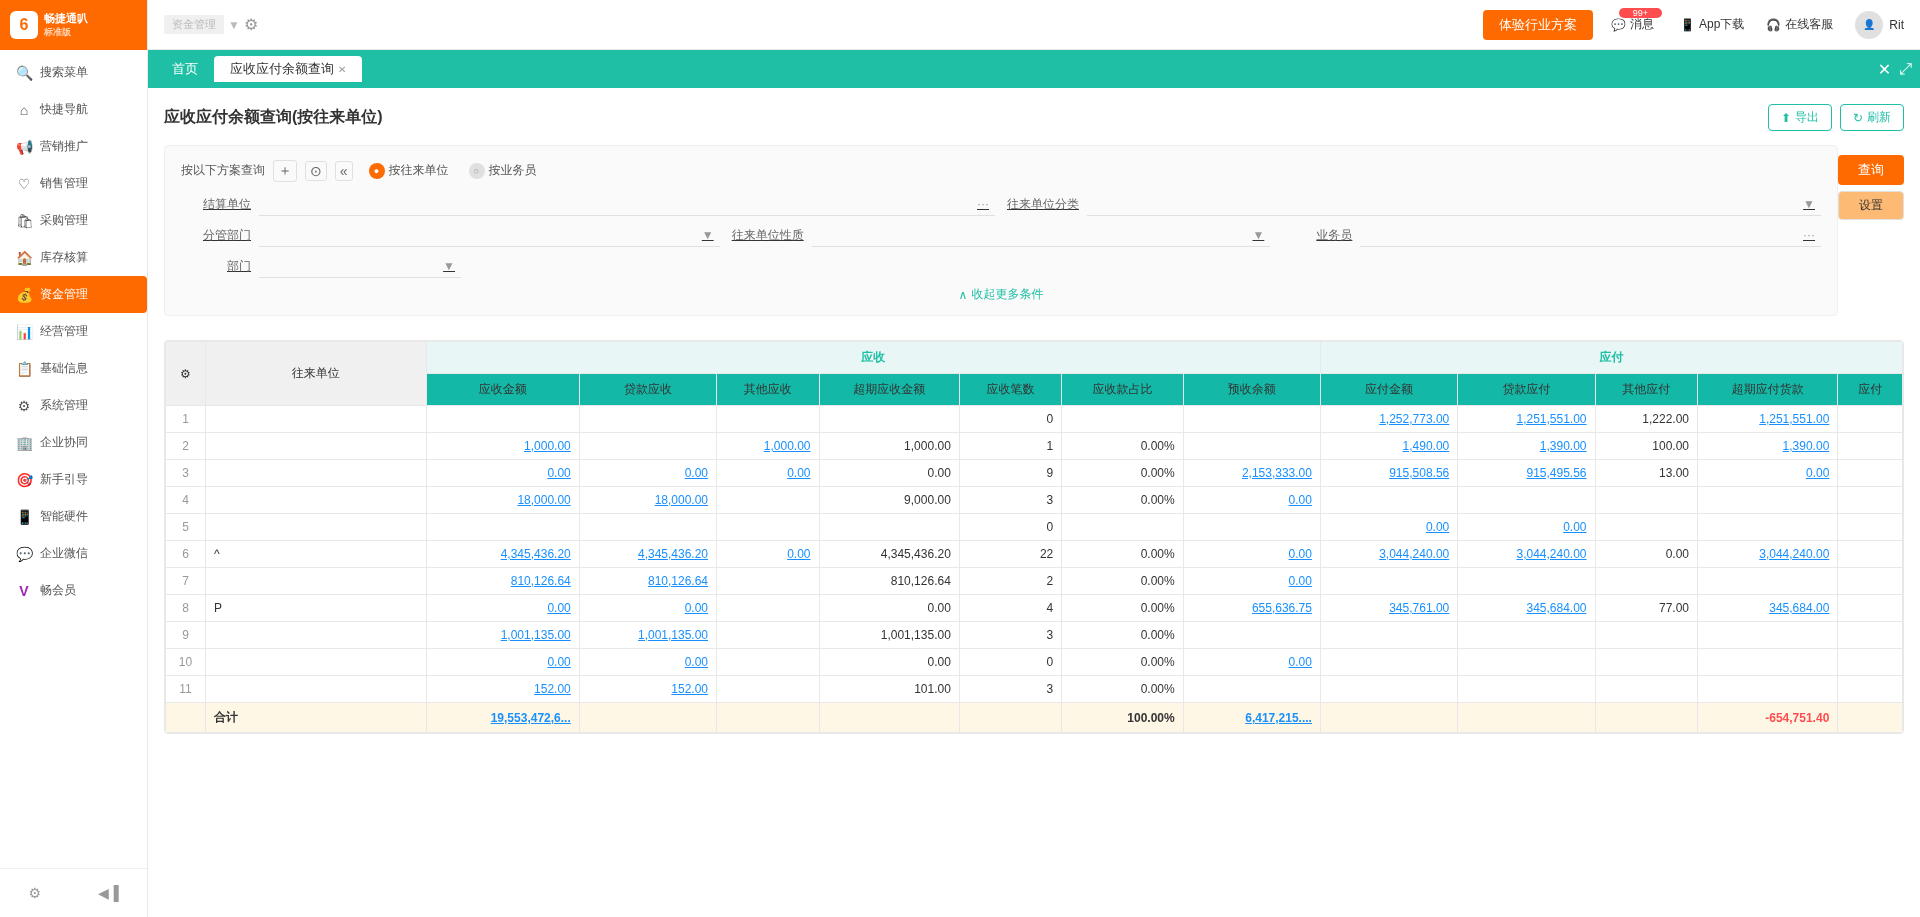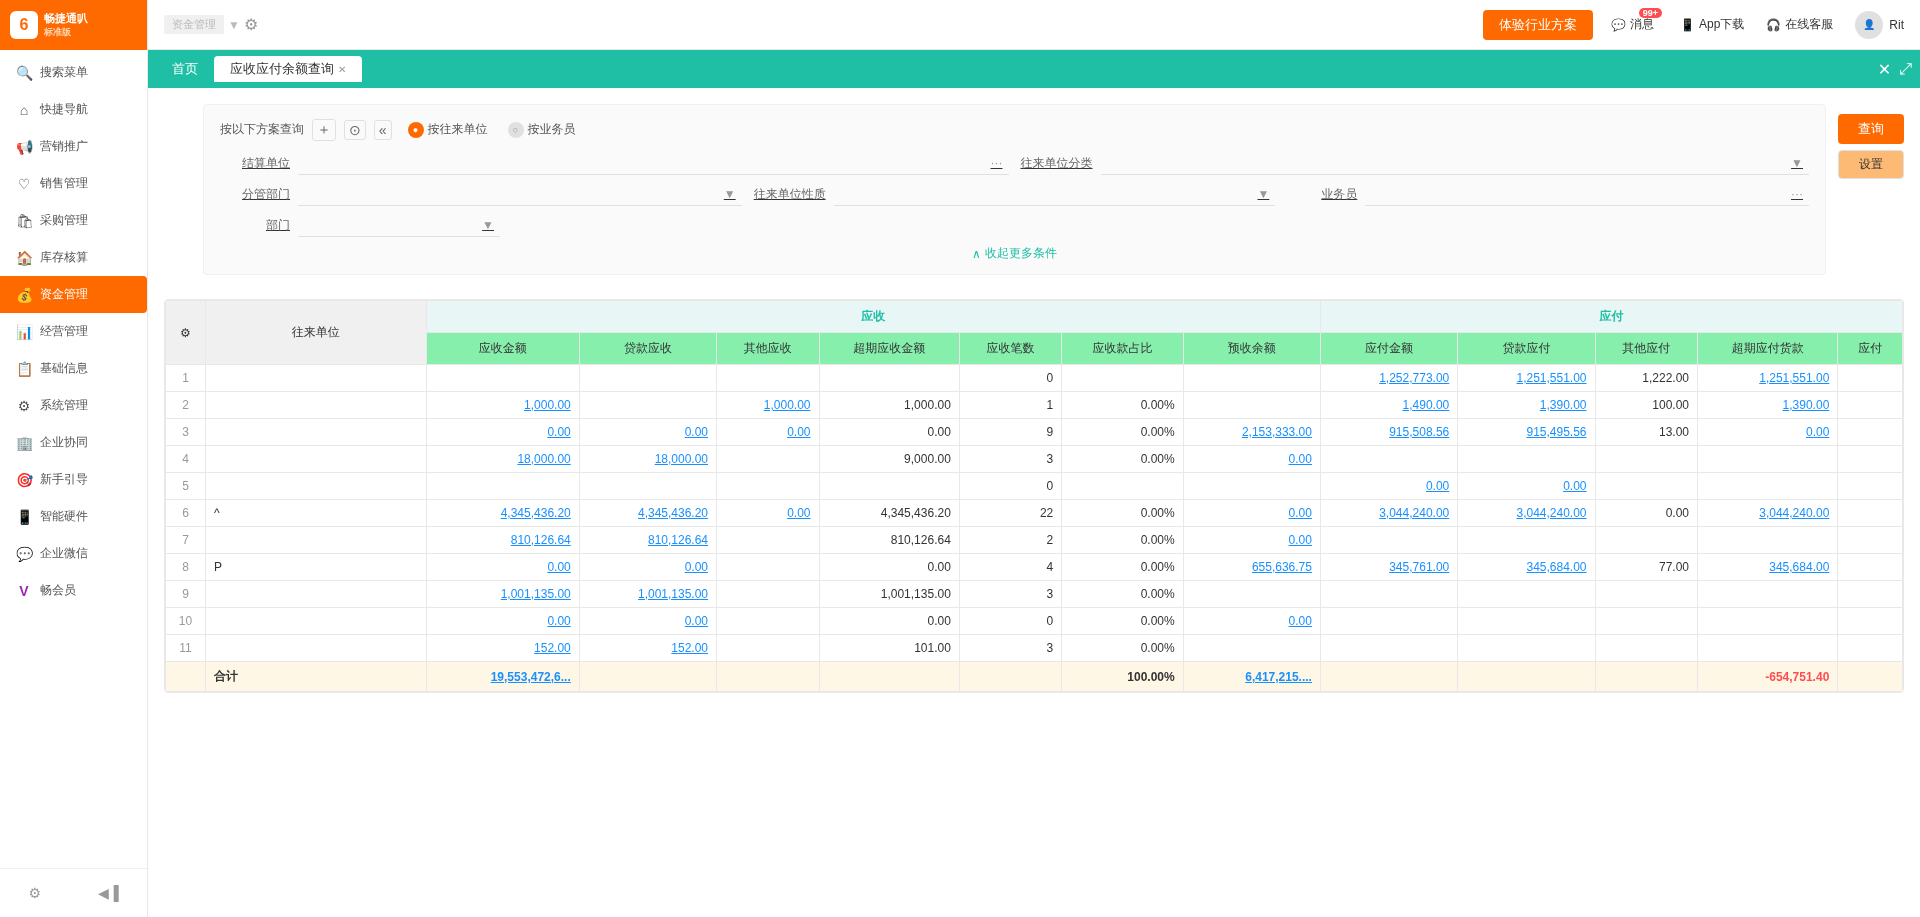--- a/index.html
+++ b/index.html
@@ -21,21 +21,21 @@
 
     
     .main { flex: 1; display: flex; flex-direction: column; overflow: hidden; }
 
     
     .topbar { height: 50px; background: #fff; border-bottom: 1px solid #e8e8e8; display: flex; align-items: center; padding: 0 16px; gap: 10px; }
     .topbar-breadcrumb { display: flex; align-items: center; gap: 4px; flex: 1; }
     .breadcrumb-text { color: #999; font-size: 12px; background: #f5f5f5; padding: 2px 8px; border-radius: 2px; }
     .topbar-btn-primary { background: #ff6a00; color: #fff; border: none; padding: 6px 16px; border-radius: 4px; cursor: pointer; font-size: 13px; }
     .topbar-notice { display: flex; align-items: center; gap: 4px; color: #333; font-size: 12px; position: relative; cursor: pointer; }
-    .badge { background: #ff4d4f; color: #fff; font-size: 9px; padding: 0 4px; border-radius: 8px; position: absolute; top: -8px; right: -8px; font-weight: bold; }
+    .badge { background: #ff4d4f; color: #fff; font-size: 9px; padding: 0 14px; border-radius: 8px; position: absolute; top: -8px; right: -8px; }
     .topbar-user { display: flex; align-items: center; gap: 4px; }
     .user-avatar { width: 28px; height: 28px; border-radius: 50%; background: #e0e0e0; display: flex; align-items: center; justify-content: center; font-size: 10px; color: #999; }
 
     
     .tabbar { background: #1ebfa5; display: flex; align-items: center; height: 38px; padding: 0 8px; }
     .tab { padding: 0 16px; height: 26px; display: flex; align-items: center; cursor: pointer; color: #fff; font-size: 13px; gap: 4px; }
     .tab.active { background: #fff; color: #333; border-radius: 4px 4px 0 0; }
     .tab-close { font-size: 10px; cursor: pointer; color: #999; }
     .tab-home { color: #fff; font-size: 13px; }
     .tabbar-right { margin-left: auto; display: flex; gap: 8px; }
@@ -70,21 +70,21 @@
     .filter-collapse { display: flex; align-items: center; justify-content: center; margin-top: 6px; cursor: pointer; color: #1ebfa5; font-size: 12px; gap: 4px; }
 
     
     .btn-query { background: #ff6a00; color: #fff; border: none; padding: 6px 20px; border-radius: 4px; cursor: pointer; font-size: 13px; }
     .btn-setting { background: #fdba74; border: 1px solid #e0e0e0; color: #333; padding: 5px 16px; border-radius: 4px; cursor: pointer; font-size: 12px; }
     .query-btns { display: flex; flex-direction: column; gap: 6px; align-self: flex-start; margin-top: 10px; }
 
     
     .table-container { border: 1px solid #e8e8e8; border-radius: 4px; overflow: auto; max-height: 500px; }
     table { width: 100%; border-collapse: collapse; font-size: 12px; min-width: 1500px; }
-    thead tr th { background: #86efac; border: 1px solid #e8e8e8; padding: 7px 8px; text-align: center; font-weight: 500; color: #333; white-space: nowrap; }
+    thead tr th { background: #14b8a6; border: 1px solid #e8e8e8; padding: 7px 8px; text-align: center; font-weight: 500; color: #333; white-space: nowrap; }
     thead tr.header-group th { background: #f0f0f0; }
     tbody tr td { border: 1px solid #e8e8e8; padding: 6px 8px; text-align: right; color: #333; white-space: nowrap; }
     tbody tr td:nth-child(2) { text-align: left; }
     tbody tr td:first-child { text-align: center; color: #999; }
     .link-val { color: #1890ff; text-decoration: underline; cursor: pointer; }
     .tfoot-row td { background: #fff7e6; font-weight: bold; border: 1px solid #e8e8e8; padding: 6px 8px; text-align: right; }
     .tfoot-row td:first-child { text-align: center; }
     .tfoot-row td:nth-child(2) { text-align: left; }
     .th-group-header { background: #e8f7f5 !important; color: #1ebfa5; font-weight: 600; }
   </style>
@@ -209,22 +209,35 @@
     </div>
     <div class="tabbar-right">
       <span class="tabbar-icon">✕</span>
       <span class="tabbar-icon">⤢</span>
     </div>
   </div>
 
   <div class="content">
     <div class="page">
 
-
-      <div style="display:flex;gap:12px;align-items:center;margin-bottom:12px;margin-left:39px;">
+      <div class="page-header">
+        <h2 class="page-title">应收应付余额查询(按往来单位)</h2>
+        <div class="page-actions">
+          <button class="btn-export">
+            <span>⬆</span>
+            <span>导出</span>
+          </button>
+          <button class="btn-refresh">
+            <span>↻</span>
+            <span>刷新</span>
+          </button>
+        </div>
+      </div>
+
+      <div style="display:flex;gap:0;align-items:center;margin-bottom:12px;">
         <div class="filter-area" style="flex:1;">
           <div class="filter-header">
             <span class="filter-header-label">按以下方案查询</span>
             <span class="filter-icon-btn">＋</span>
             <span class="filter-icon-btn">⊙</span>
             <span class="filter-icon-btn">«</span>
             <div class="filter-scheme">
               <div class="scheme-item">
                 <span class="scheme-icon">●</span>
                 <span>按往来单位</span>

